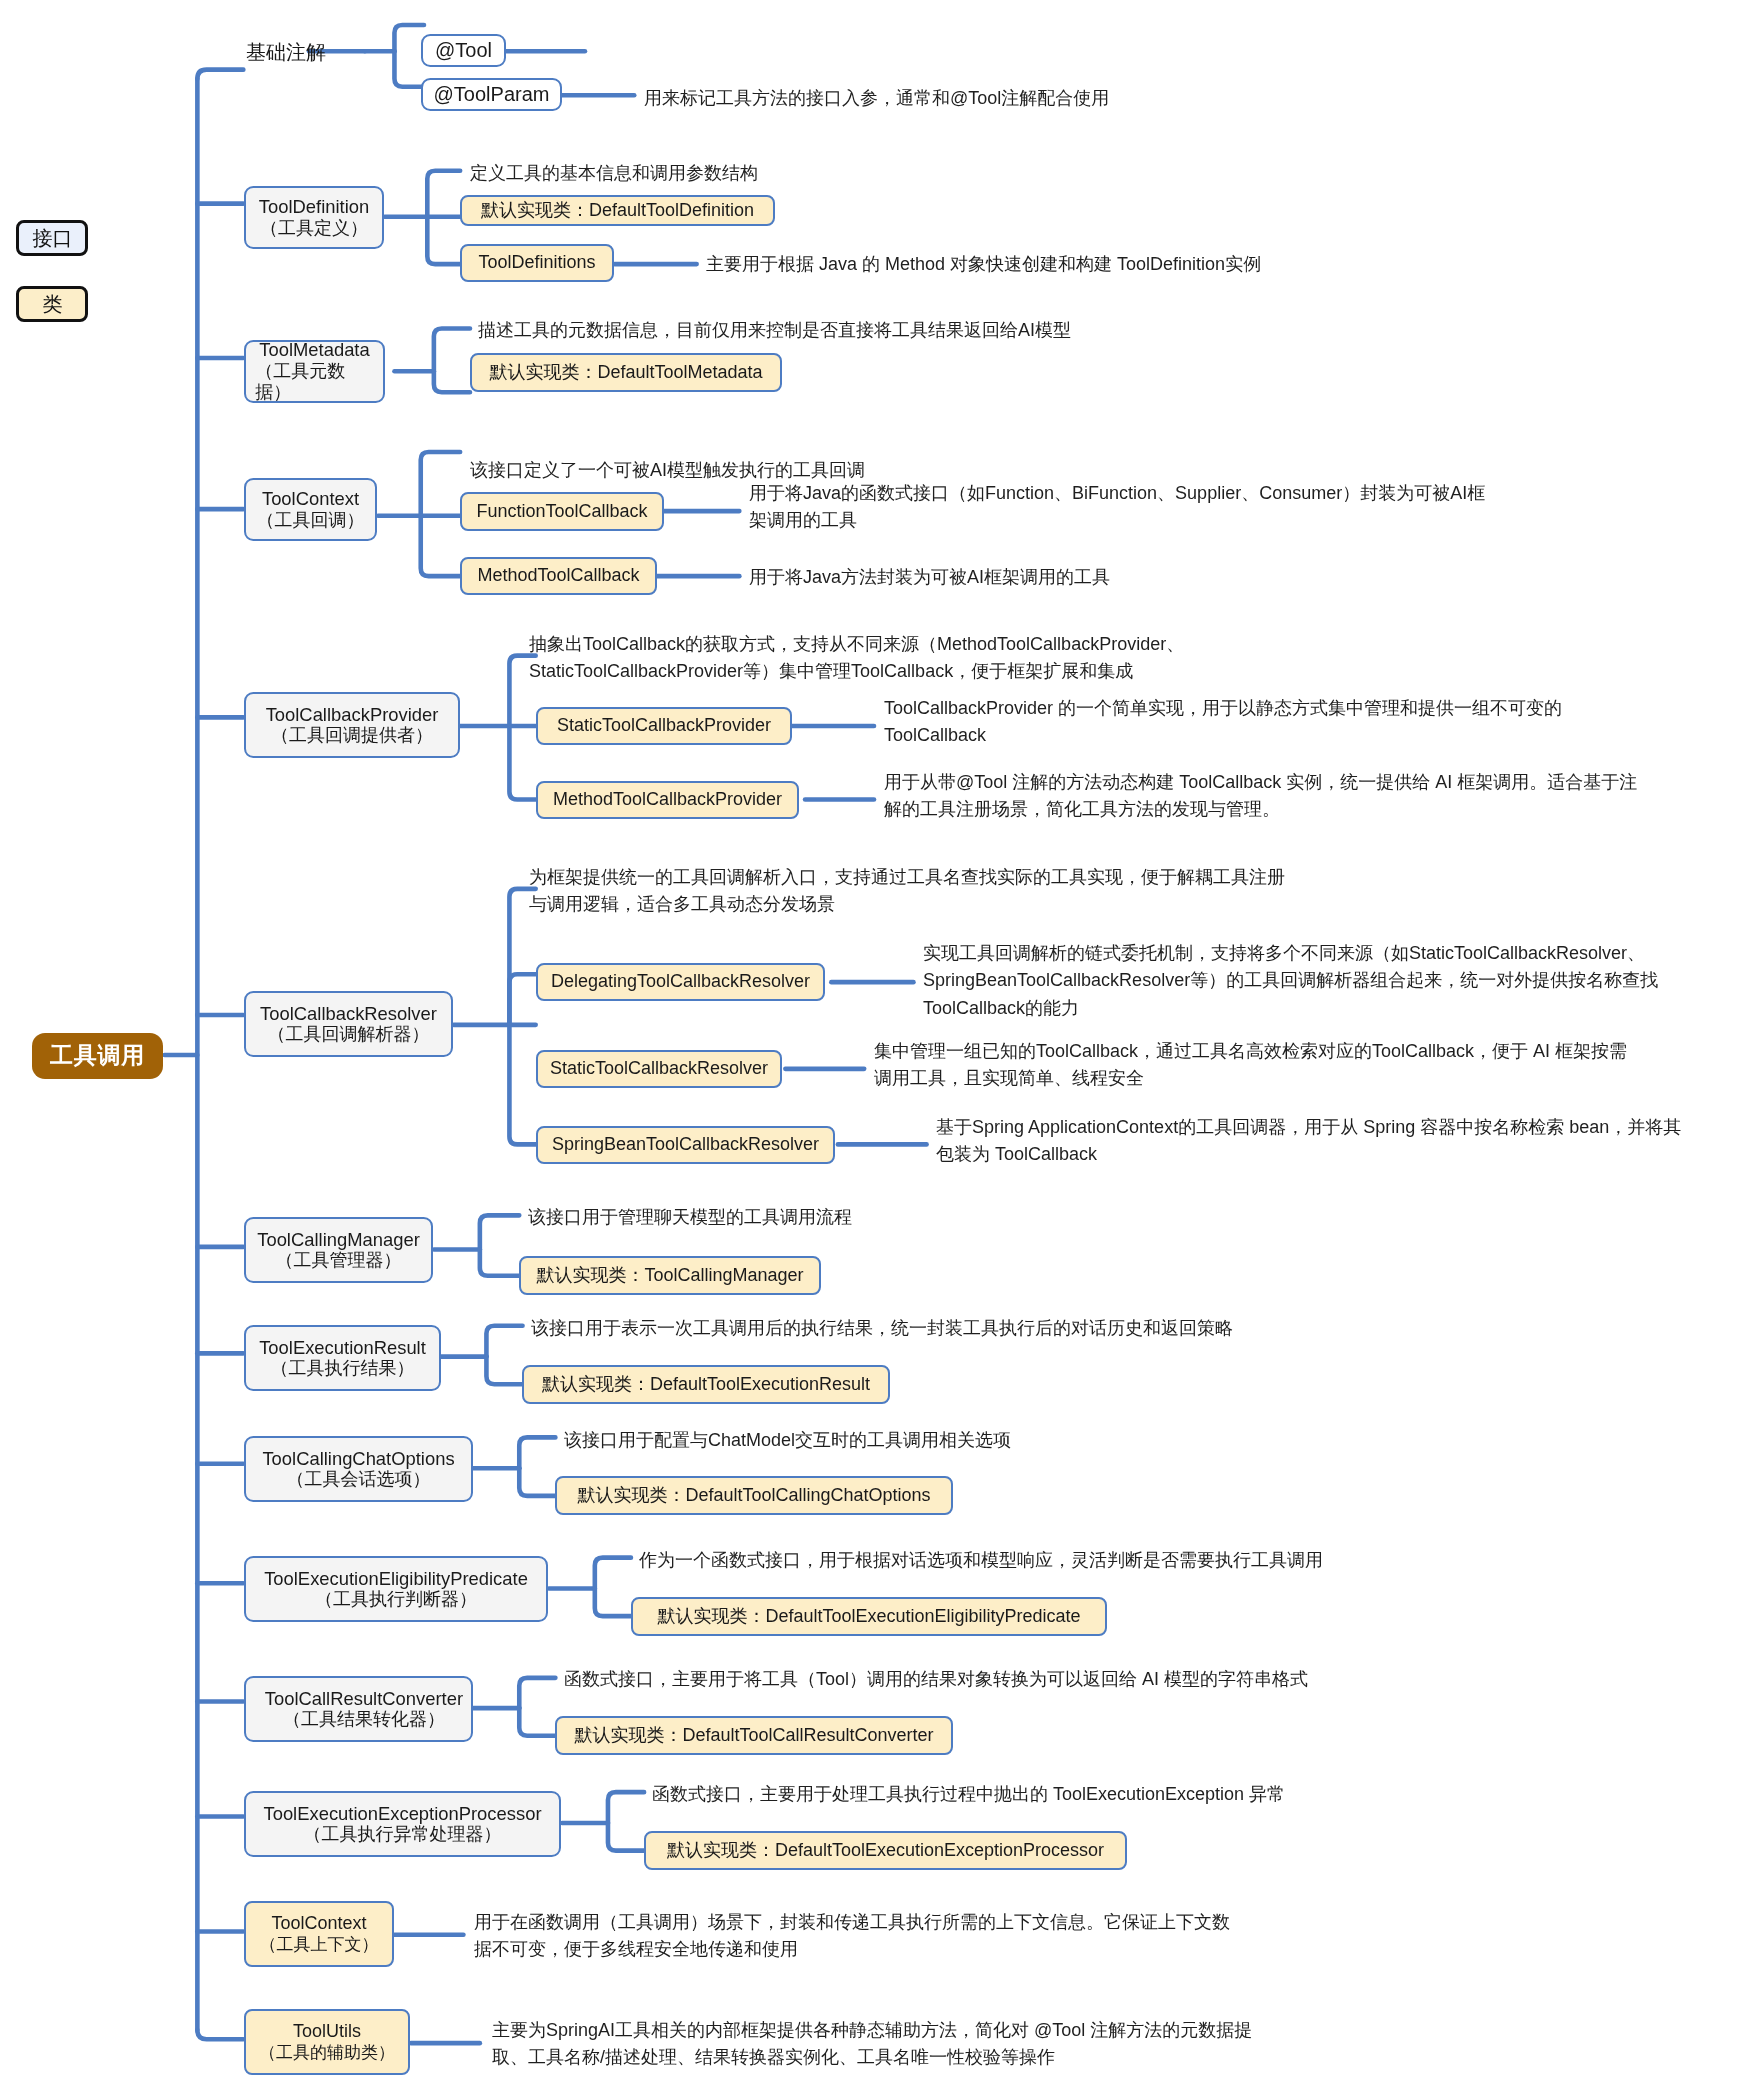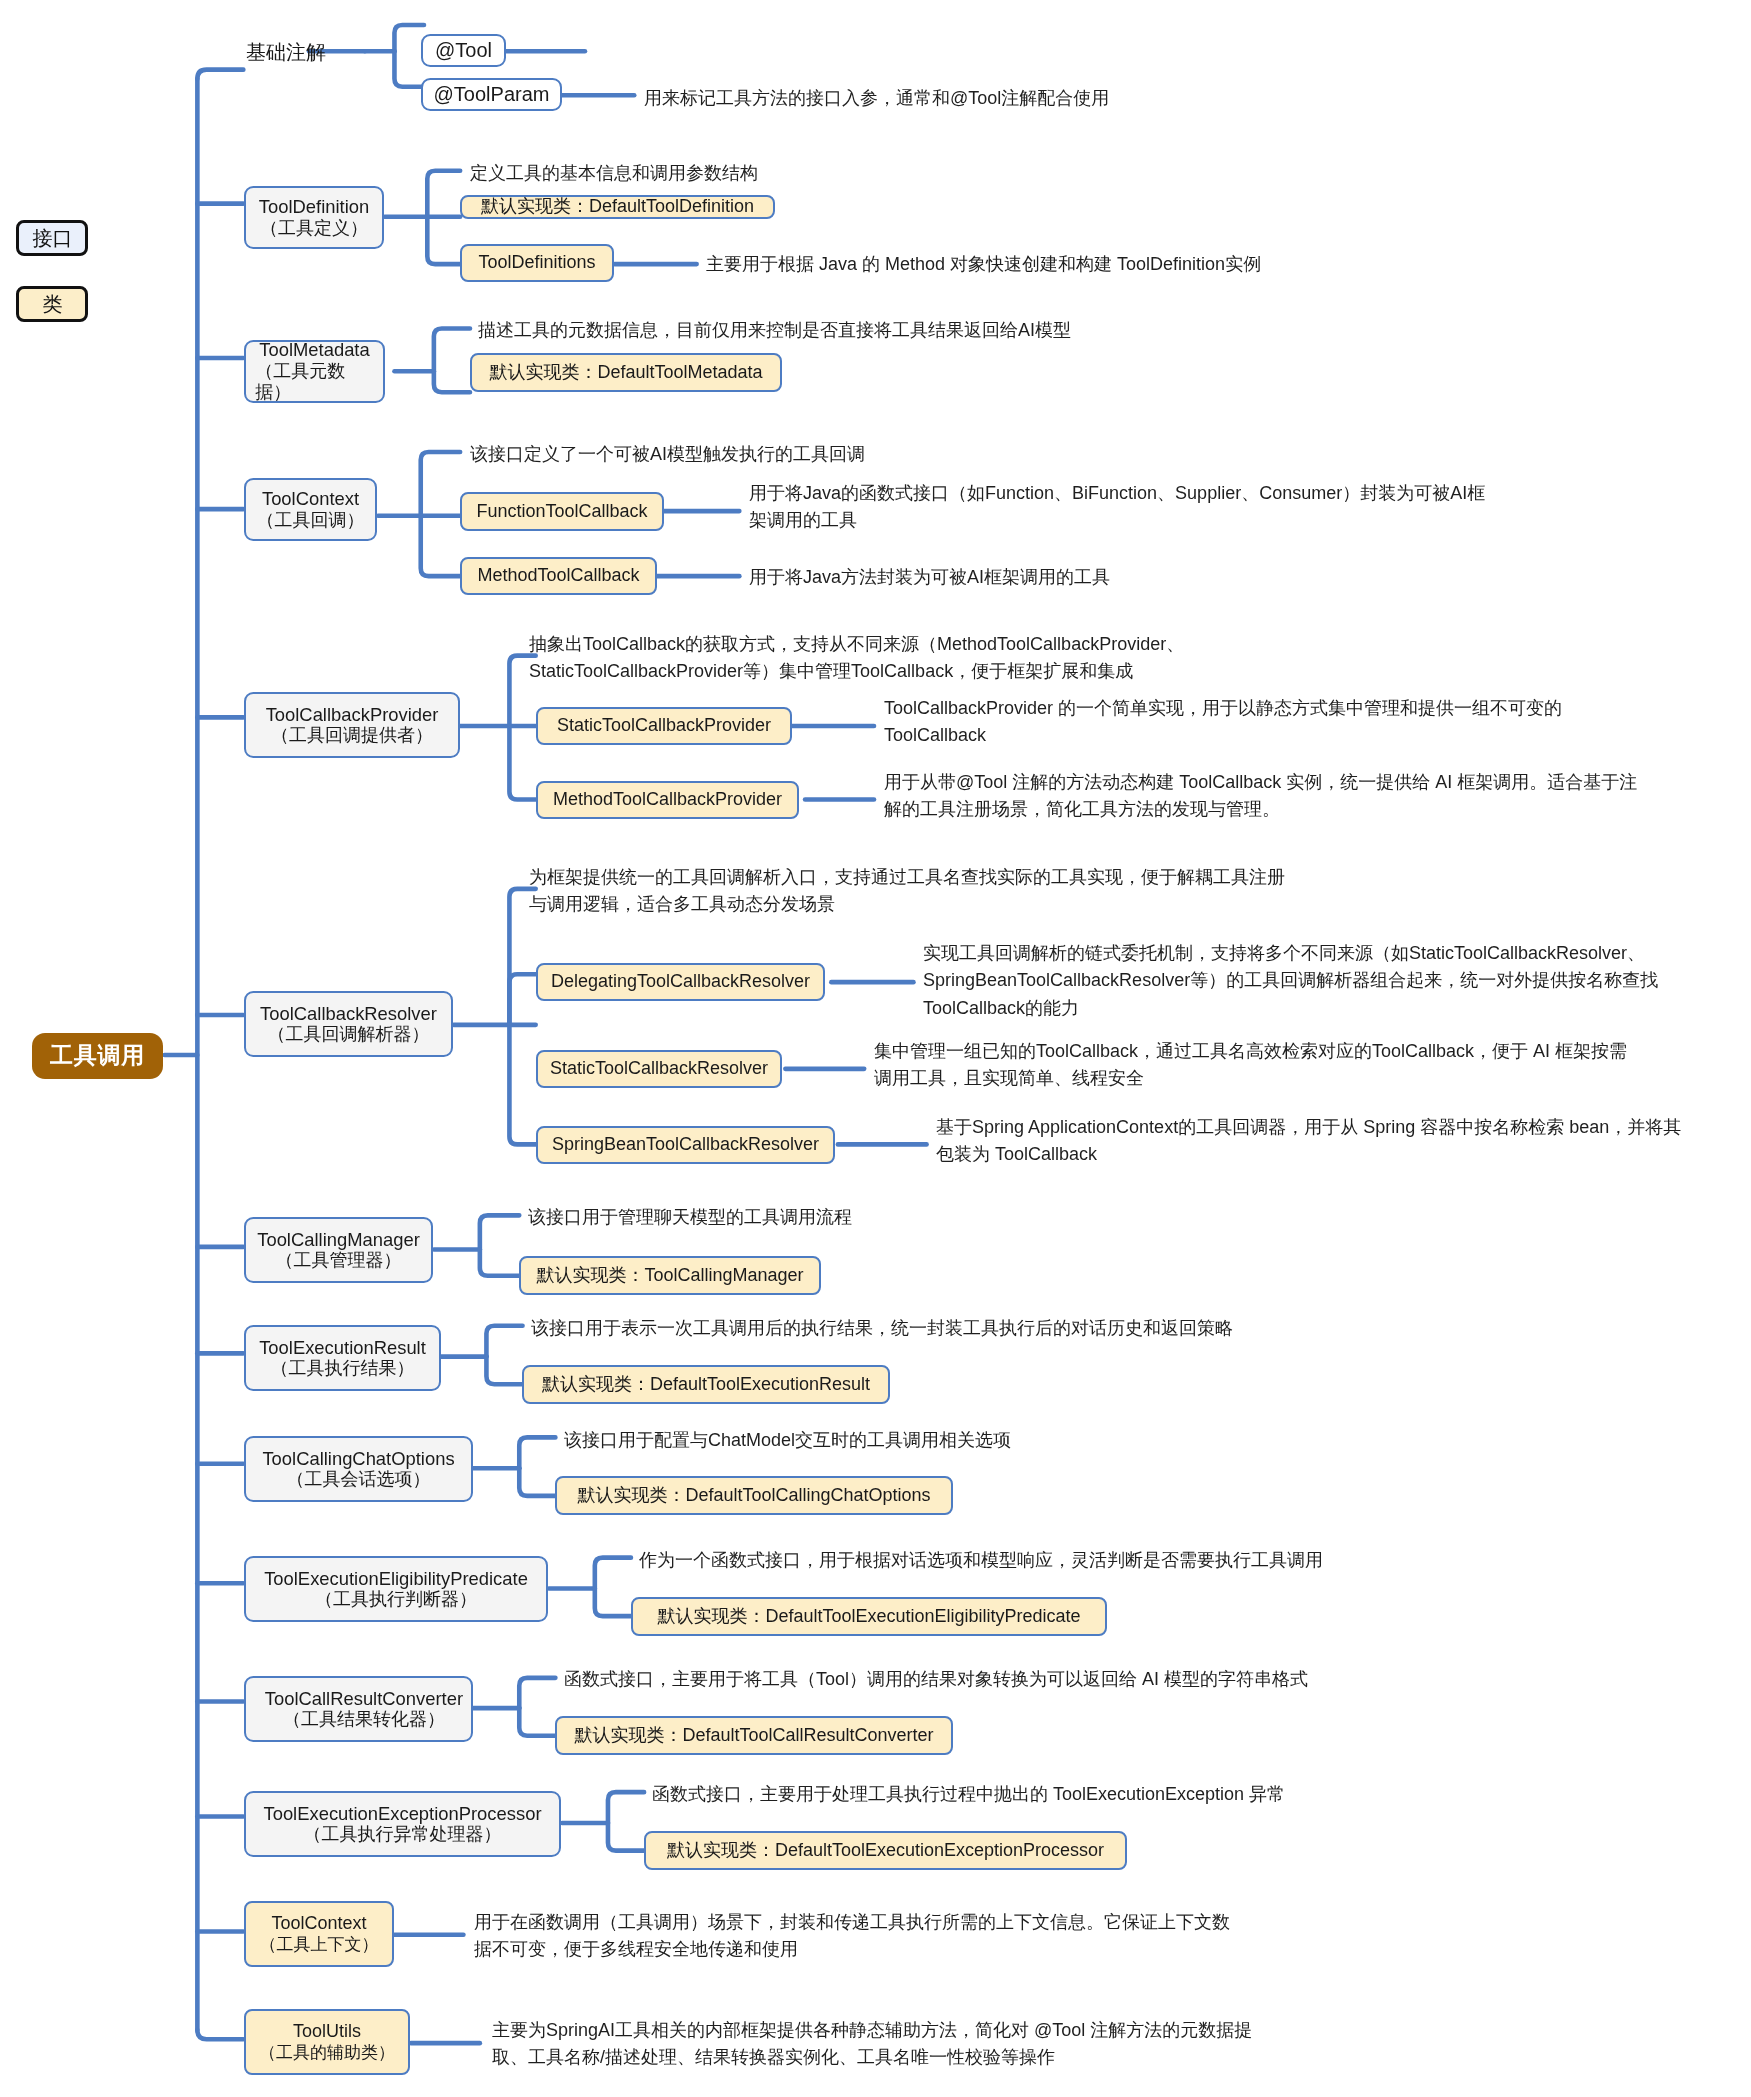--- a/index.html
+++ b/index.html
@@ -184,42 +184,42 @@
   <div class="node pill" style="left:421px;top:78px;width:141px;height:33px;">
     <span>@ToolParam</span>
   </div>
   <div class="desc" style="left:644px;top:85px;width:854px;">用来标记工具方法的接口入参，通常和@Tool注解配合使用</div>
 
   <div class="node iface" style="left:244px;top:186px;width:140px;height:63px;">
     <span>ToolDefinition</span>
     <span class="ln2">（工具定义）</span>
   </div>
   <div class="desc" style="left:470px;top:160px;width:920px;">定义工具的基本信息和调用参数结构</div>
-  <div class="node cls" style="left:460px;top:195px;width:315px;height:24px;">
+  <div class="node cls" style="left:460px;top:195px;width:315px;height:31px;">
     <span>默认实现类：DefaultToolDefinition</span>
   </div>
   <div class="node cls" style="left:460px;top:244px;width:154px;height:38px;">
     <span>ToolDefinitions</span>
   </div>
   <div class="desc" style="left:706px;top:251px;width:953px;">主要用于根据 Java 的 Method 对象快速创建和构建 ToolDefinition实例</div>
 
   <div class="node iface" style="left:244px;top:340px;width:141px;height:63px;">
     <span>ToolMetadata</span>
     <span class="ln2">（工具元数据）</span>
   </div>
   <div class="desc" style="left:478px;top:317px;width:986px;">描述工具的元数据信息，目前仅用来控制是否直接将工具结果返回给AI模型</div>
   <div class="node cls" style="left:470px;top:353px;width:312px;height:39px;">
     <span>默认实现类：DefaultToolMetadata</span>
   </div>
 
   <div class="node iface" style="left:244px;top:478px;width:133px;height:63px;">
     <span>ToolContext</span>
     <span class="ln2">（工具回调）</span>
   </div>
-  <div class="desc" style="left:470px;top:441px;width:986px;">该接口定义了一个可被AI模型触发执行的工具回调</div>
+  <div class="desc" style="left:470px;top:457px;width:986px;">该接口定义了一个可被AI模型触发执行的工具回调</div>
   <div class="node cls" style="left:460px;top:492px;width:204px;height:39px;">
     <span>FunctionToolCallback</span>
   </div>
   <div class="desc" style="left:749px;top:480px;width:808px;">用于将Java的函数式接口（如Function、BiFunction、Supplier、Consumer）封装为可被AI框
 架调用的工具</div>
   <div class="node cls" style="left:460px;top:557px;width:197px;height:38px;">
     <span>MethodToolCallback</span>
   </div>
   <div class="desc" style="left:749px;top:564px;width:808px;">用于将Java方法封装为可被AI框架调用的工具</div>
 

